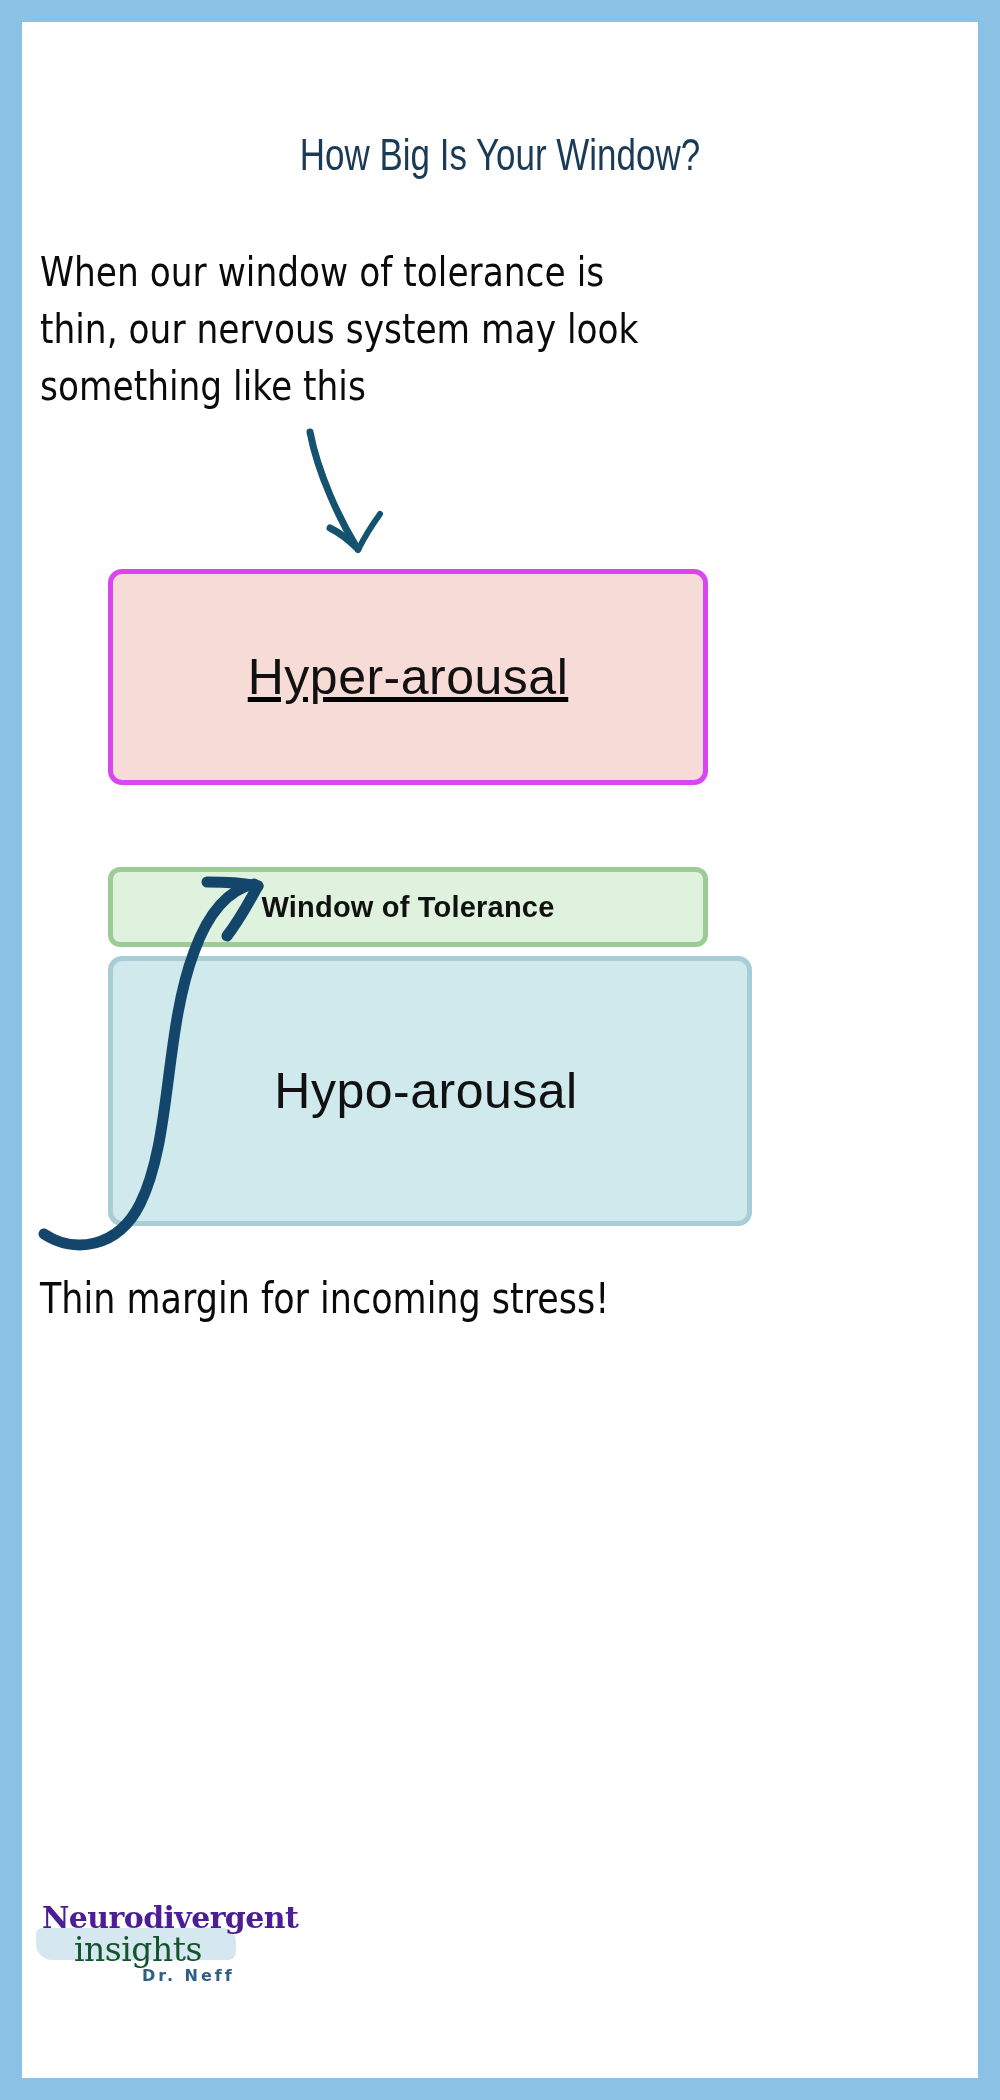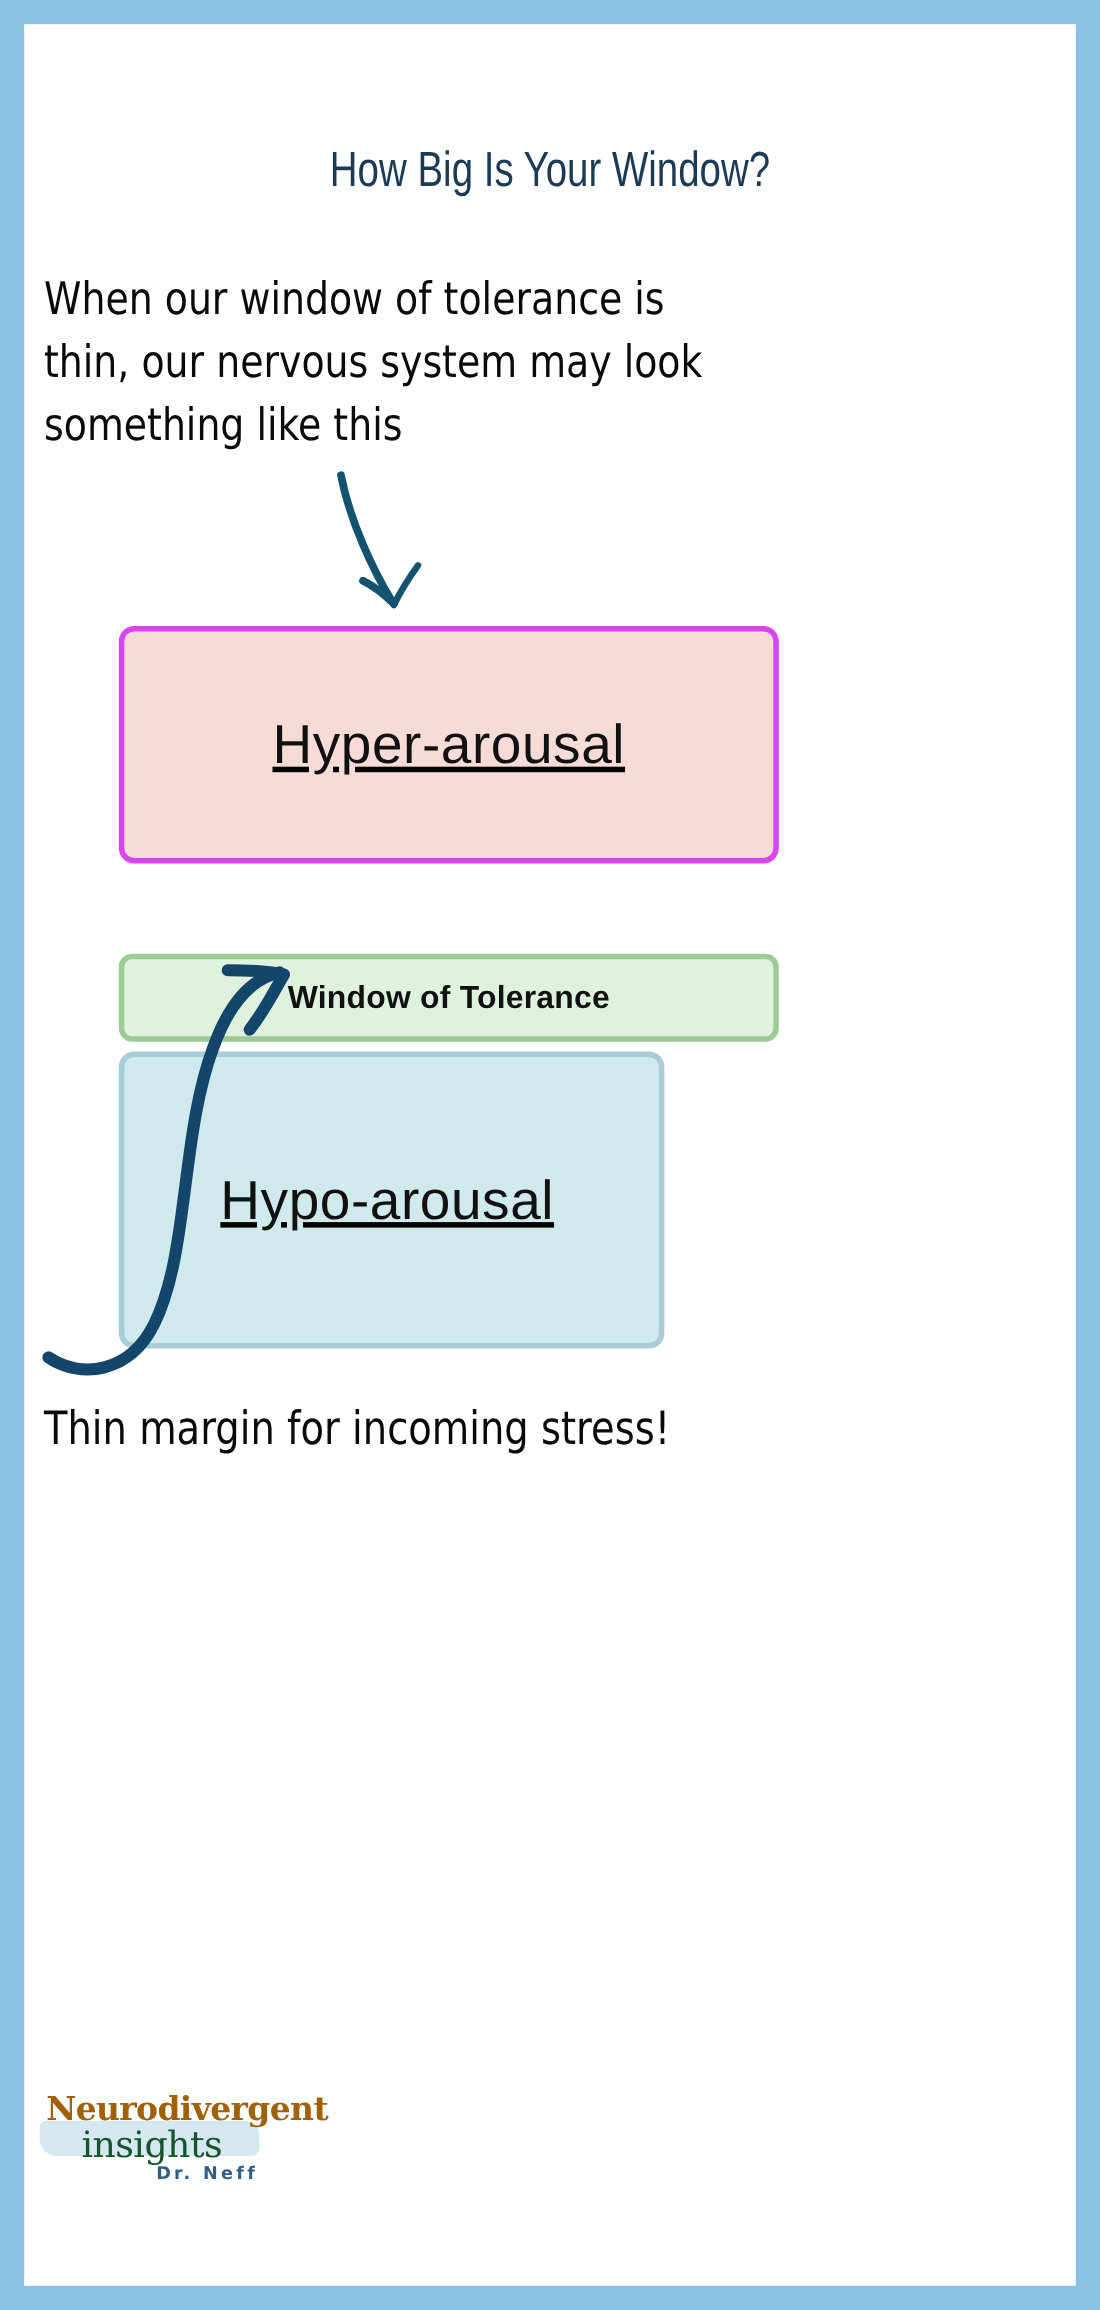--- a/index.html
+++ b/index.html
@@ -133,25 +133,24 @@
   }
   #window-box .zone-label {
     font-size: 29px;
     font-weight: 700;
     letter-spacing: 0.2px;
   }
 
   #hypo-box {
     left: 86px;
     top: 934px;
-    width: 496px;
+    width: 644px;
     height: 270px;
     background: #cfe9ed;
     border: 5px solid #a8cdd6;
-    text-decoration: underline;
   }
   #hypo-box .zone-label {
     font-size: 50px;
     letter-spacing: 0.5px;
     margin-left: -8px;
   }
 
   
   #caption {
     position: absolute;
@@ -184,21 +183,21 @@
     border-radius: 6px 14px 8px 16px;
     opacity: 0.95;
   }
   #logo-line1 {
     position: absolute;
     left: 10px;
     top: 2px;
     font-family: "DejaVu Serif", serif;
     font-weight: bold;
     font-size: 30px;
-    color: #a16207;
+    color: #4c1d95;
     letter-spacing: -0.6px;
   }
   #logo-line2 {
     position: absolute;
     left: 42px;
     top: 32px;
     font-family: "DejaVu Serif", serif;
     font-size: 33px;
     color: #14532d;
     letter-spacing: -0.5px;

